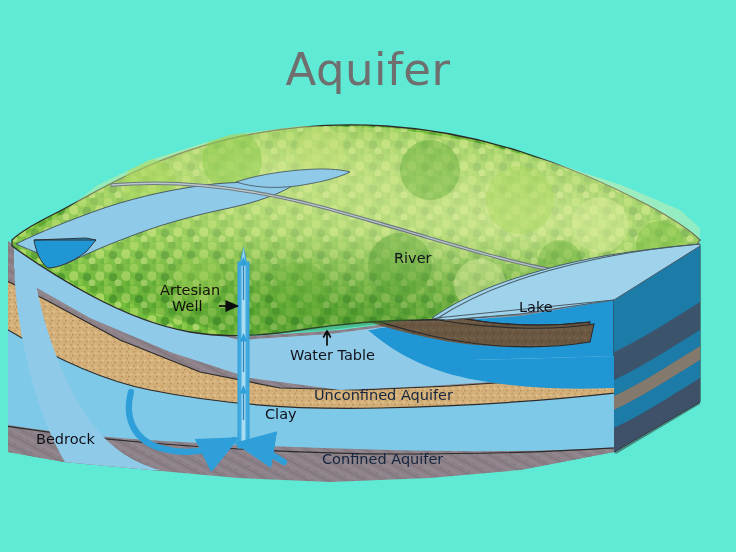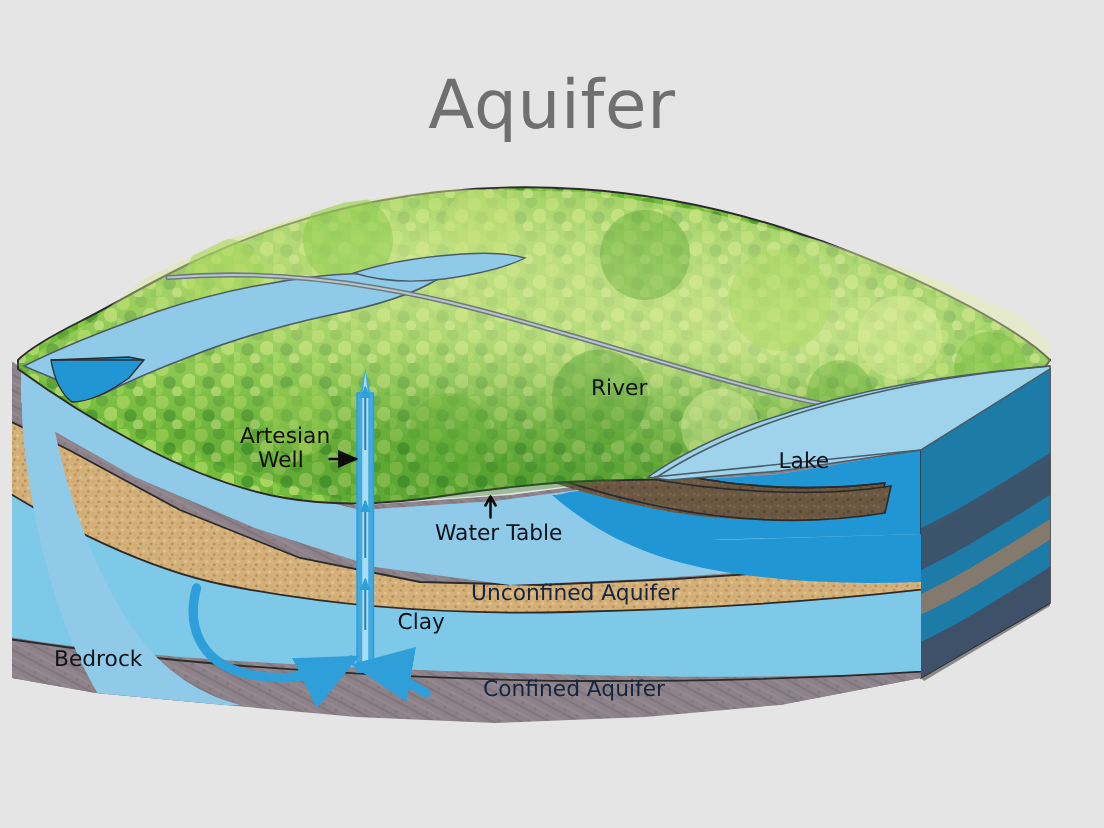--- a/index.html
+++ b/index.html
@@ -1,21 +1,21 @@
 <!DOCTYPE html>
 <html><head>
 <meta charset="utf-8">
 <style>
   html,body{margin:0;padding:0;background:#ffffff;}
   body{
     width:736px;height:552px;overflow:hidden;
     font-family:"DejaVu Sans", sans-serif;
     position:relative;
   }
-  #stage{position:absolute;inset:0;width:736px;height:552px;background:#e5e5e5;}
+  #stage{position:absolute;inset:0;width:736px;height:552px;background:#5eead4;}
   #title{
     position:absolute;left:0;right:0;top:47px;text-align:center;
     font-family:"DejaVu Sans", sans-serif;
     font-size:45px;font-weight:400;color:#6f6f6f;letter-spacing:.5px;
     line-height:1;
   }
   svg#diagram{position:absolute;left:0;top:0;width:736px;height:552px;display:block;}
   .lbl{
     font-family:"DejaVu Sans", sans-serif;
     font-size:14.5px;font-weight:400;

